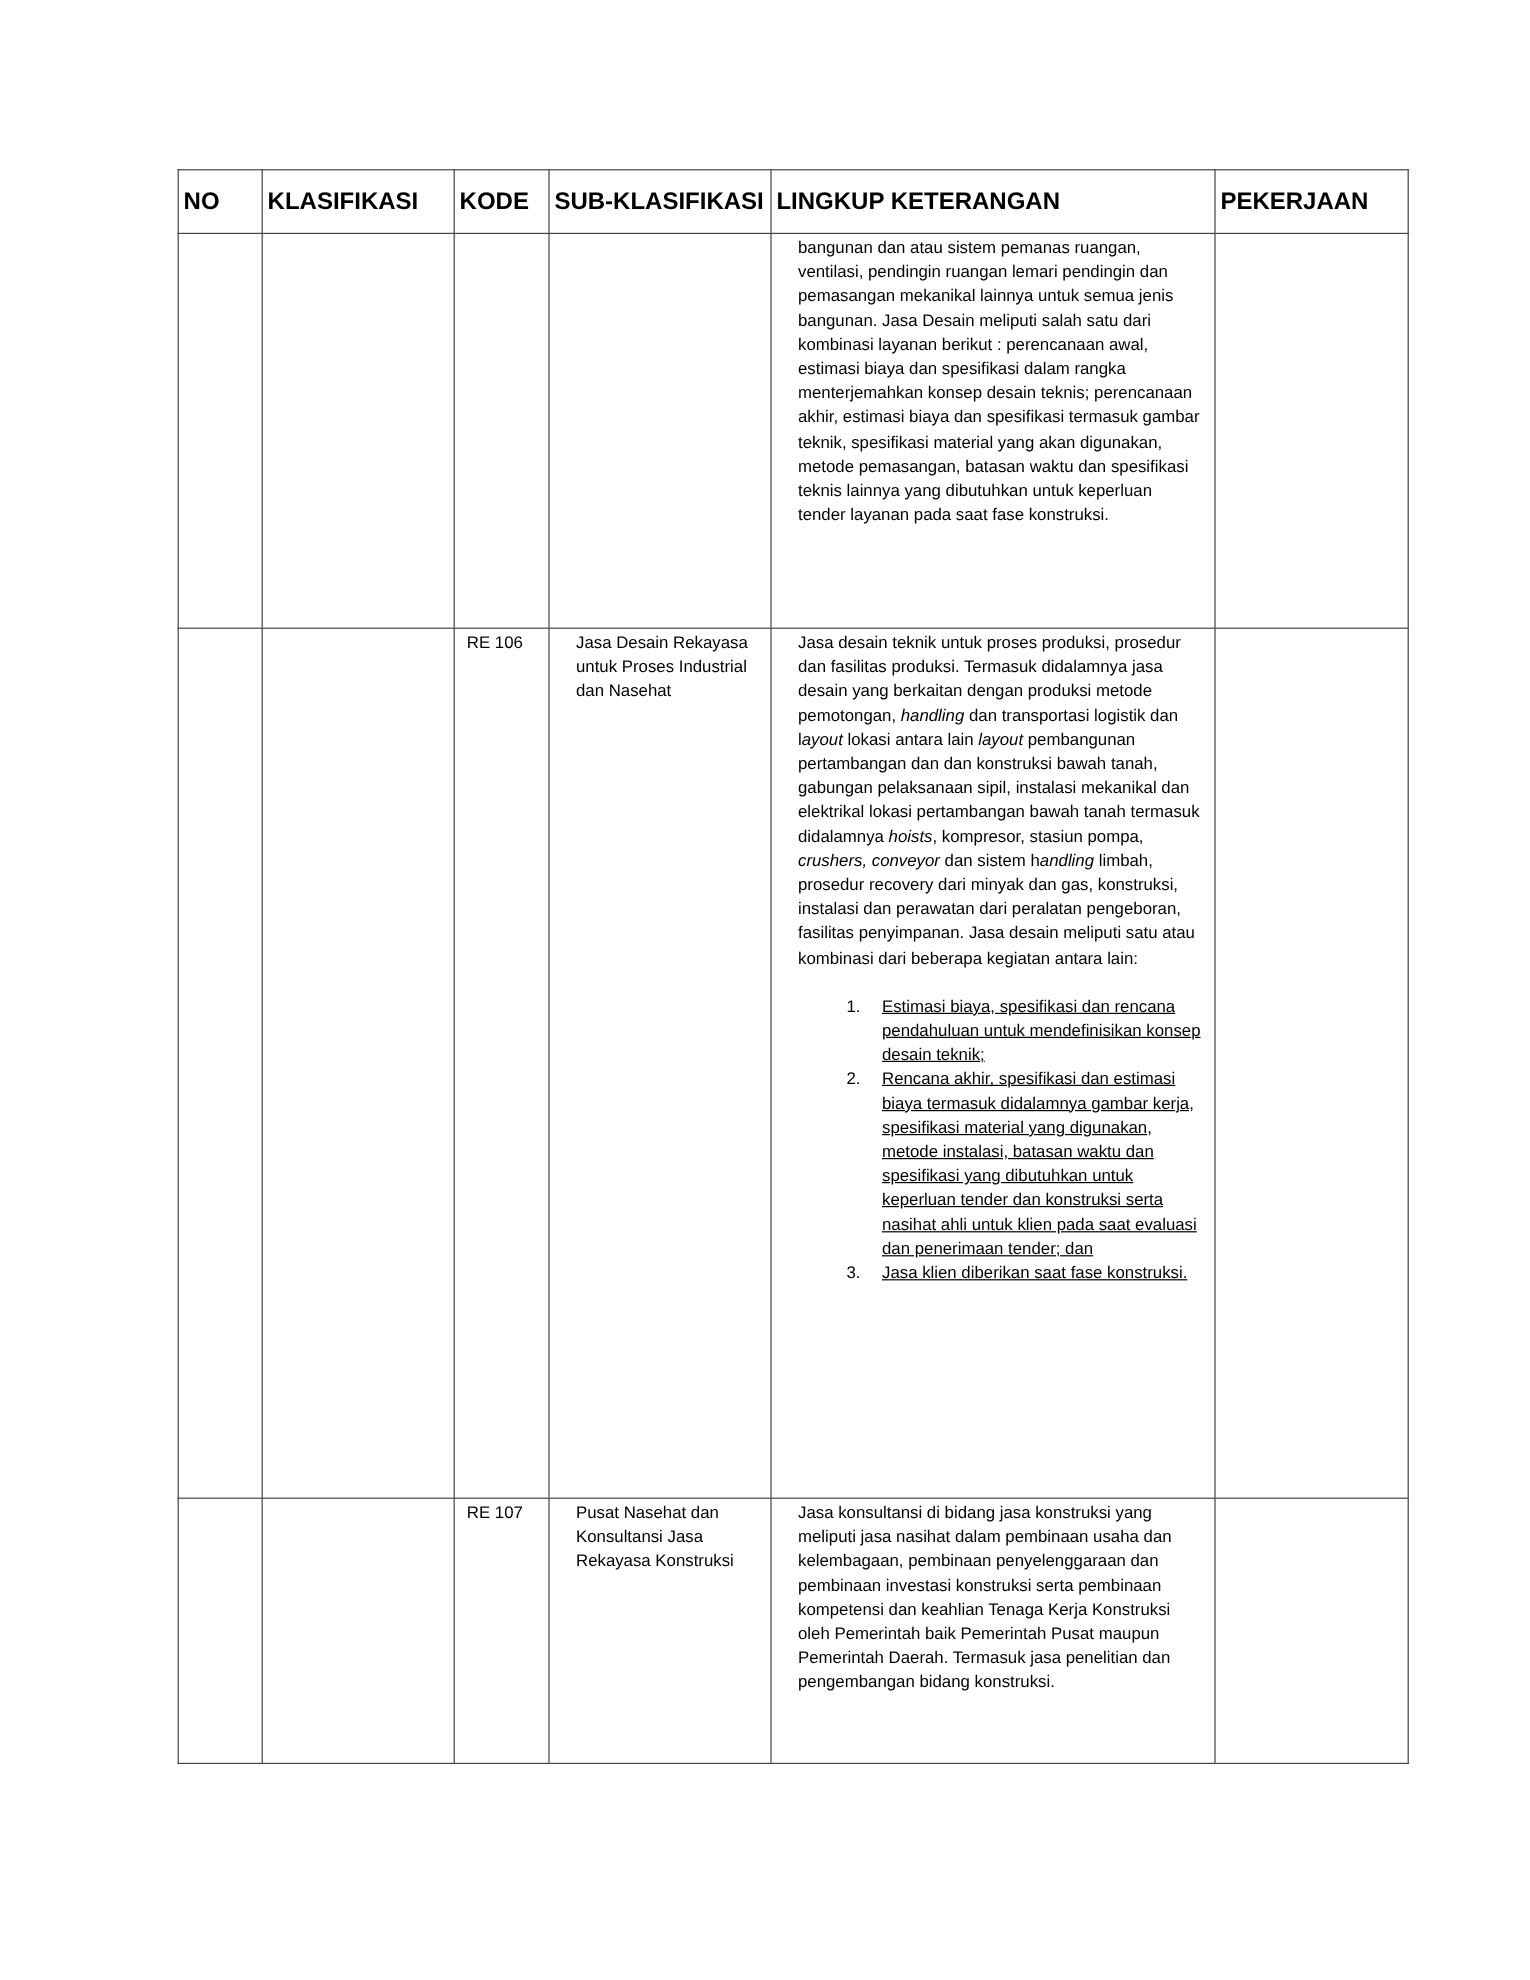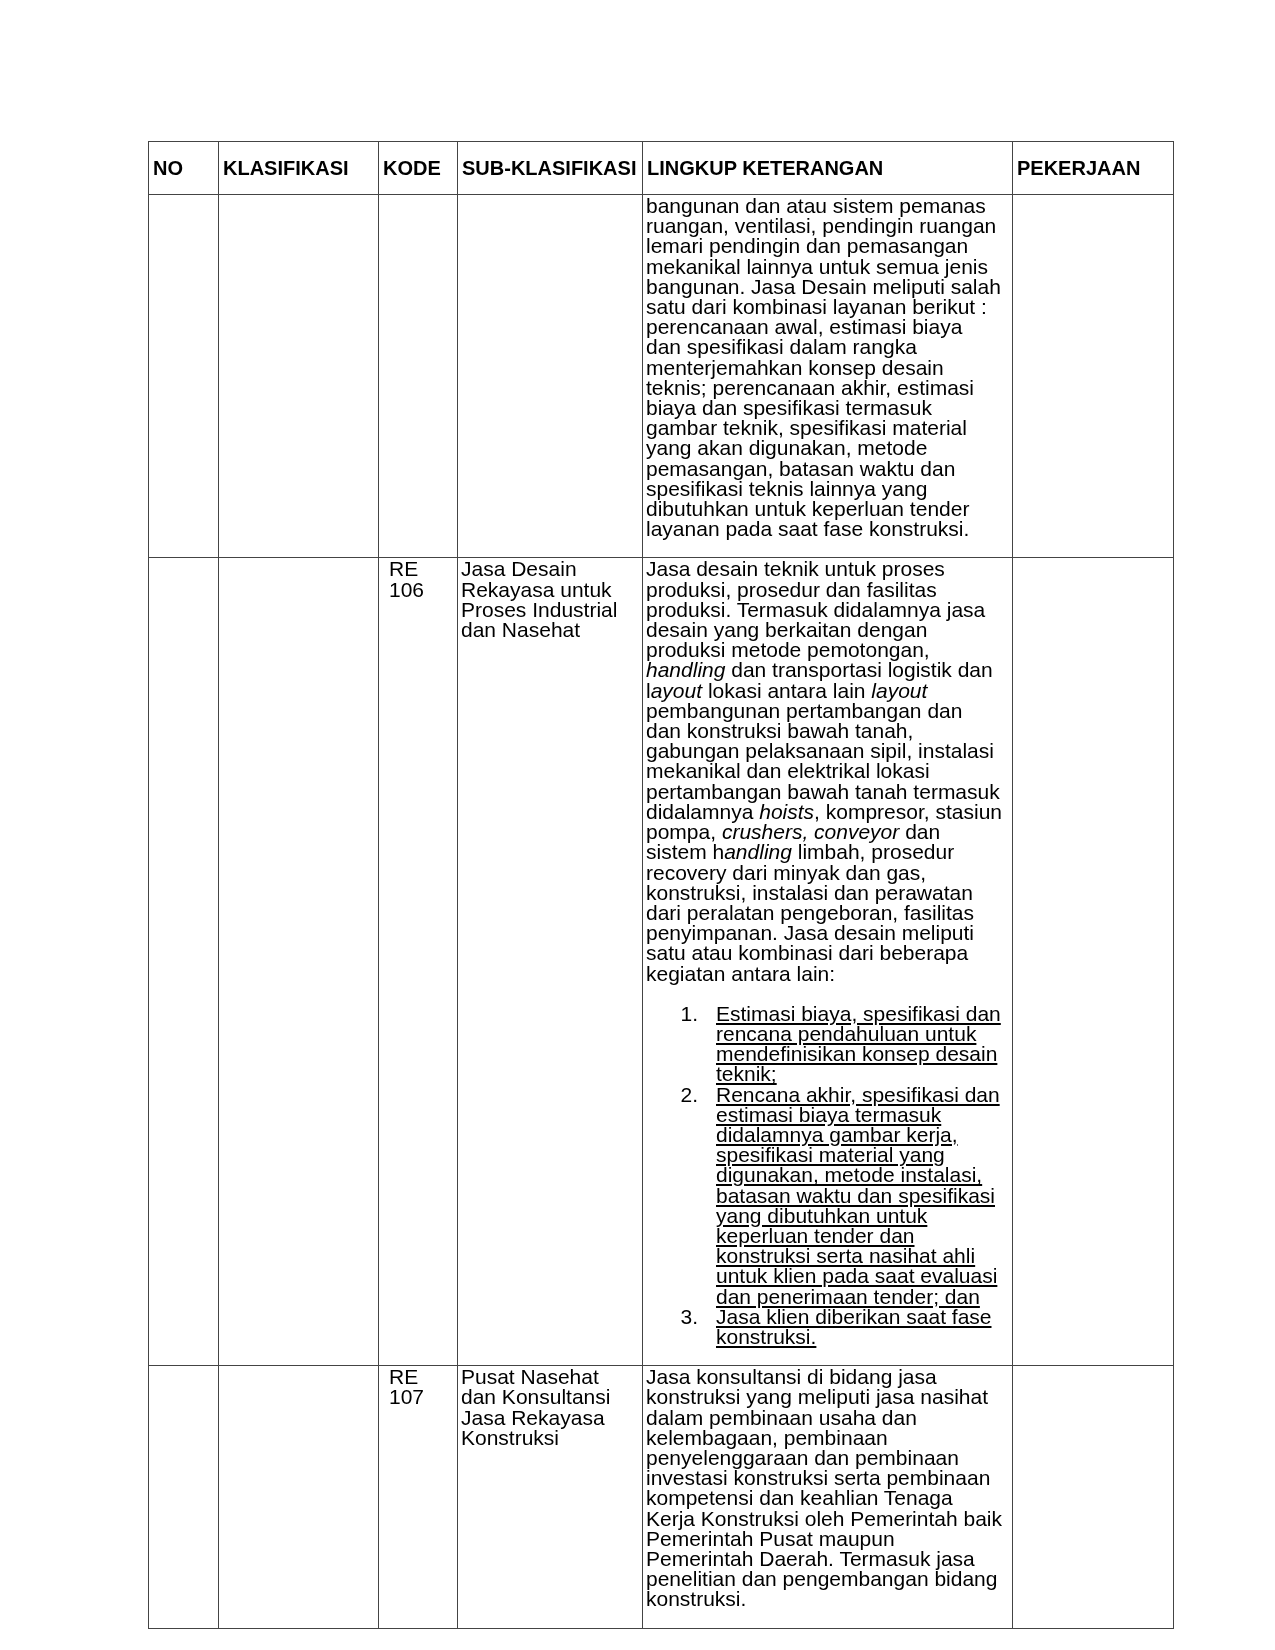--- a/index.html
+++ b/index.html
@@ -1,21 +1,21 @@
 <!DOCTYPE html>
 <html><head>
 <meta charset="utf-8">
 <style>
   html, body { margin: 0; padding: 0; background: #ffffff; }
   body { width: 1275px; height: 1650px; position: relative; font-family: "Liberation Sans", sans-serif; color: #000; }
   .page { position: absolute; left: 148px; top: 141px; width: 1025px; }
   table { border-collapse: collapse; width: 1025px; table-layout: fixed; }
   th, td { border: 1.5px solid #444; vertical-align: top; }
   th { height: 52px; font-weight: bold; font-size: 20px; text-align: left; vertical-align: middle; padding: 0 4px; }
-  td { font-size: 21px; line-height: 20.2px; padding: 1px 10px 18px 3px; }
+  td { font-size: 14px; line-height: 20.2px; padding: 1px 10px 18px 22px; }
   td.num, td.kode, td.klas { padding-left: 10px; }
   .col-no { width: 70px; }
   .col-klas { width: 160px; }
   .col-kode { width: 79px; }
   .col-sub { width: 185px; }
   .col-lingkup { width: 370px; }
   .col-ket { width: 161px; }
   .para { margin: 0; }
   em { font-style: italic; }
   ol { margin: 20px 0 0 0; padding: 0; list-style: none; }

